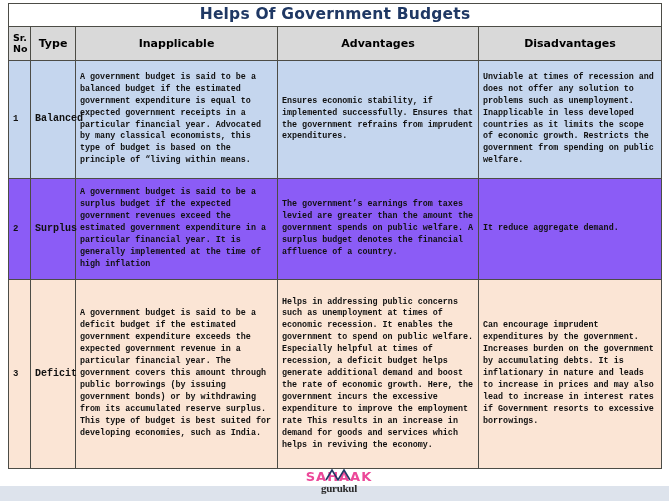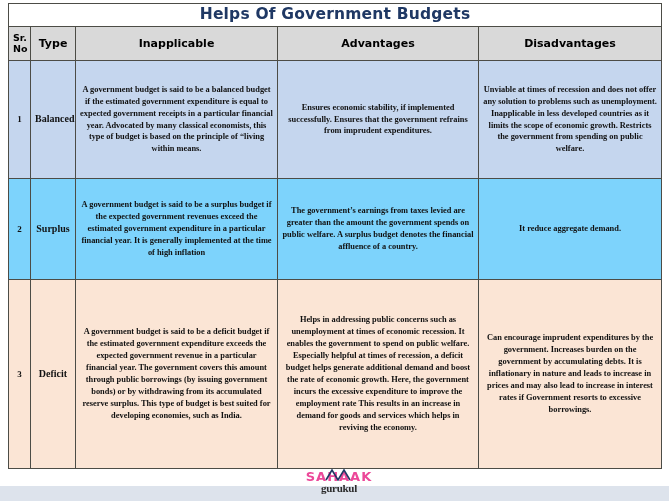--- a/index.html
+++ b/index.html
@@ -89,32 +89,31 @@
     font-family: "DejaVu Sans", sans-serif;
     font-size: 11px;
     font-weight: 700;
     color: #000000;
     line-height: 1.08;
   }
   .hdr-sr { font-size: 9.5px; }
 
   
   .cell {
-    font-family: Liberation Serif, serif;
+    font-family: Liberation Mono, monospace;
     font-size: 8.4px;
     font-weight: 700;
     color: #111111;
     line-height: 1.42;
-    text-align: center;
   }
   .cell-sr  { font-size: 9px; }
   .cell-type{ font-size: 10px; }
 
   .row-balanced td { background: #c5d6ee; }
-  .row-surplus  td { background: #7dd3fc; }
+  .row-surplus  td { background: #8b5cf6; }
   .row-deficit  td { background: #fbe5d5; }
 
   .row-balanced { height: 118px; }
   .row-surplus  { height: 101px; }
   .row-deficit  { height: 189px; }
 
   .col-sr   { width: 22px; }
   .col-type { width: 45px; }
   .col-desc { width: 202px; }
   .col-adv  { width: 201px; }

